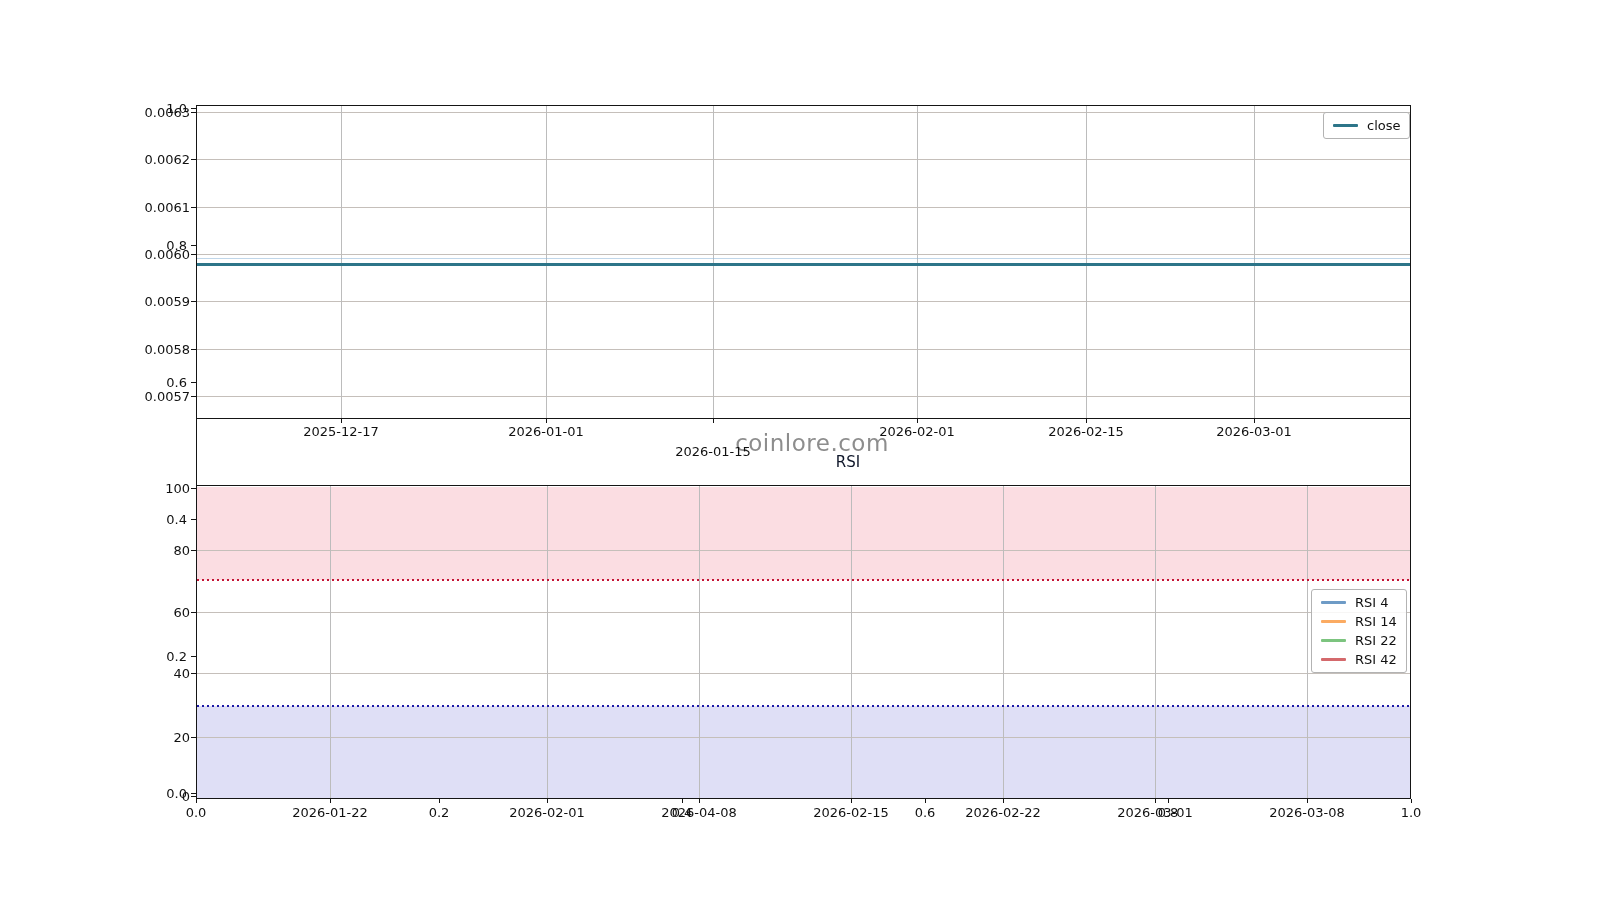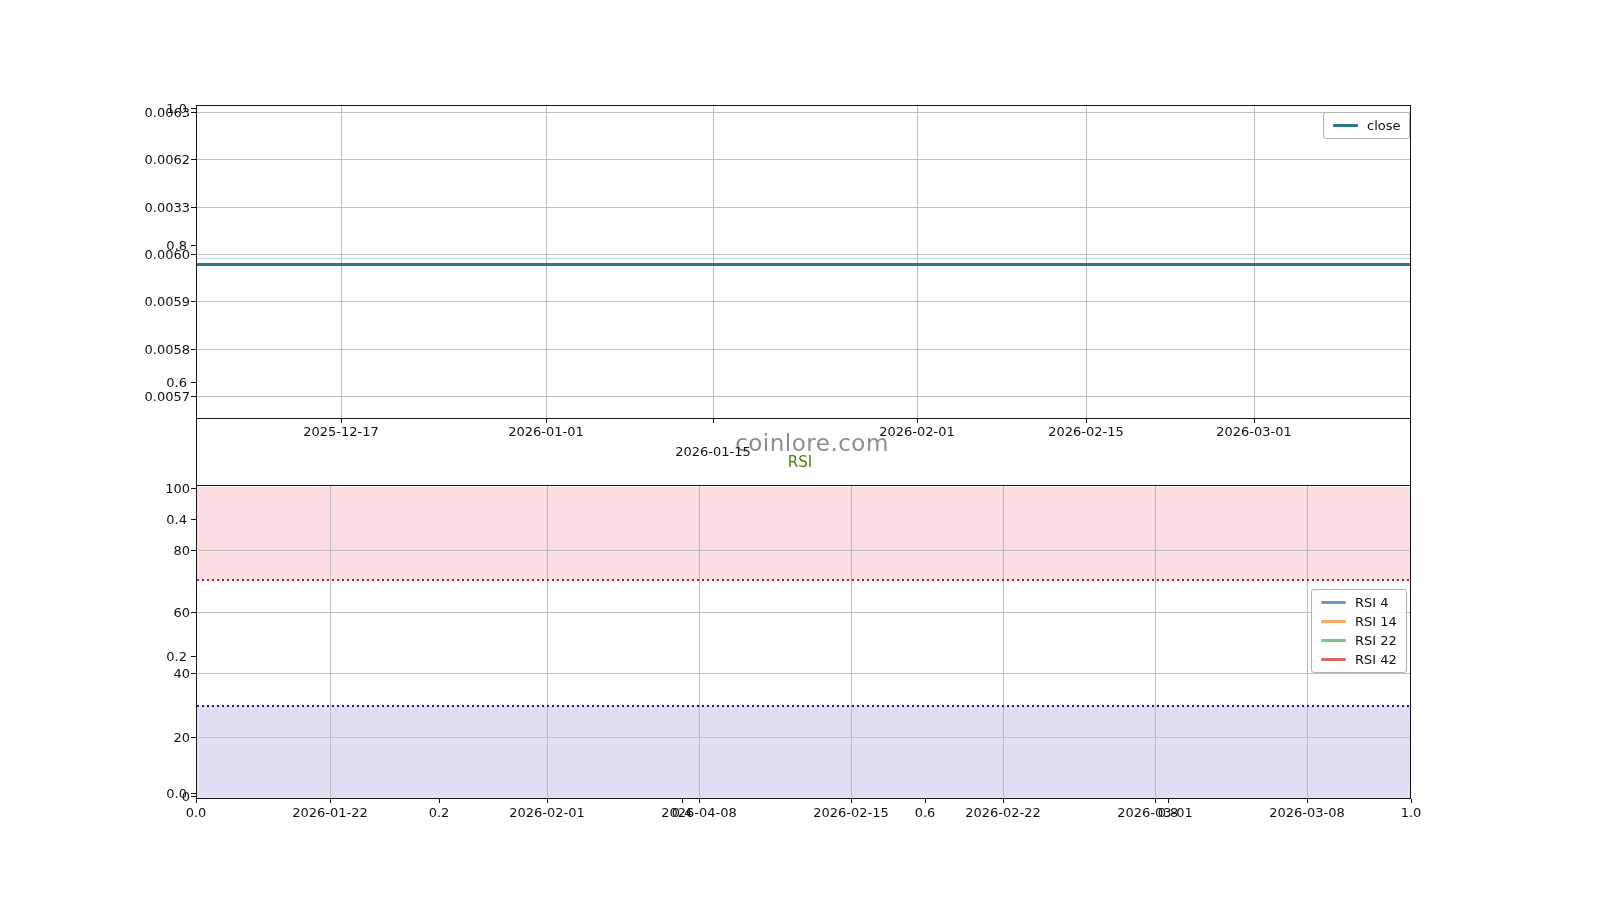--- a/index.html
+++ b/index.html
@@ -16,22 +16,22 @@
   .lineflat{left:197px;width:1213px;}
   .dotline{left:197px;width:1213px;height:2px;}
   .dot-red{background:repeating-linear-gradient(to right,#c41334 0 2px,transparent 2px 5px);}
   .dot-blue{background:repeating-linear-gradient(to right,#1c18a6 0 2px,transparent 2px 5px);}
   .legend{position:absolute;background:rgba(255,255,255,.85);border:1px solid #b3b3b3;
           border-radius:3px;font-size:13px;z-index:30;padding:3px 0;}
   .legend-row{display:flex;align-items:center;gap:9px;padding:2px 9px;}
   .lswatch{display:inline-block;width:25px;height:3px;border-radius:1px;flex:0 0 auto;}
   .watermark{position:absolute;left:812px;top:430px;transform:translateX(-50%);
              font-size:23px;color:#8d8d8d;letter-spacing:.5px;z-index:5;}
-  .subtitle{position:absolute;left:800px;top:453px;transform:translateX(-50%);
-            font-size:15px;color:#4d7c0f;z-index:5;}
+  .subtitle{position:absolute;left:848px;top:453px;transform:translateX(-50%);
+            font-size:15px;color:#0f172a;z-index:5;}
 </style>
 </head>
 <body>
 
 <div id="fig">
 
   <div class="band" style="left:197px;top:487px;width:1213px;height:93px;background:#fbdde2;"></div>
   <div class="band" style="left:197px;top:706px;width:1213px;height:92px;background:#dfdff6;"></div>
 
   <div class="lineflat" style="top:263px;height:2.5px;background:#2d7589;z-index:6;"></div>
@@ -130,21 +130,21 @@
     <div class="tick" style="left: 1155px; top: 799px; width: 1px; height: 4px; z-index: 10;"></div>
     <div class="tick" style="left: 1307px; top: 799px; width: 1px; height: 4px; z-index: 10;"></div>
     <div class="tick" style="left: 196px; top: 799px; width: 1px; height: 4px; z-index: 10;"></div>
     <div class="tick" style="left: 439px; top: 799px; width: 1px; height: 4px; z-index: 10;"></div>
     <div class="tick" style="left: 682px; top: 799px; width: 1px; height: 4px; z-index: 10;"></div>
     <div class="tick" style="left: 925px; top: 799px; width: 1px; height: 4px; z-index: 10;"></div>
     <div class="tick" style="left: 1168px; top: 799px; width: 1px; height: 4px; z-index: 10;"></div>
     <div class="tick" style="left: 1411px; top: 799px; width: 1px; height: 4px; z-index: 10;"></div>
     <div class="ylab" style="left: 190px; top: 112px; z-index: 12; text-align: right;">0.0063</div>
     <div class="ylab" style="left: 190px; top: 159px; z-index: 12;">0.0062</div>
-    <div class="ylab" style="left: 190px; top: 207px; z-index: 12;">0.0033</div>
+    <div class="ylab" style="left: 190px; top: 207px; z-index: 12;">0.0061</div>
     <div class="ylab" style="left: 190px; top: 254px; z-index: 12;">0.0060</div>
     <div class="ylab" style="left: 190px; top: 301px; z-index: 12;">0.0059</div>
     <div class="ylab" style="left: 190px; top: 349px; z-index: 12;">0.0058</div>
     <div class="ylab" style="left: 190px; top: 396px; z-index: 12;">0.0057</div>
     <div class="ylab" style="left: 187px; top: 108px; z-index: 12;">1.0</div>
     <div class="ylab" style="left: 187px; top: 245px; z-index: 12;">0.8</div>
     <div class="ylab" style="left: 187px; top: 382px; z-index: 12;">0.6</div>
     <div class="ylab" style="left: 187px; top: 519px; z-index: 12;">0.4</div>
     <div class="ylab" style="left: 187px; top: 656px; z-index: 12;">0.2</div>
     <div class="ylab" style="left: 187px; top: 793px; z-index: 12;">0.0</div>

